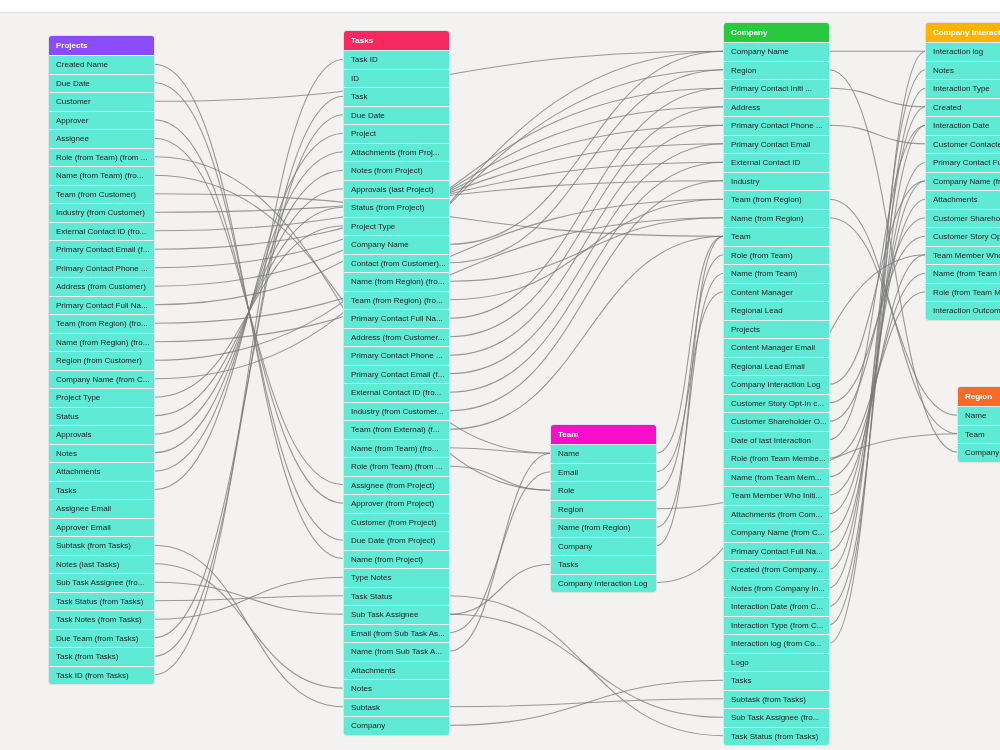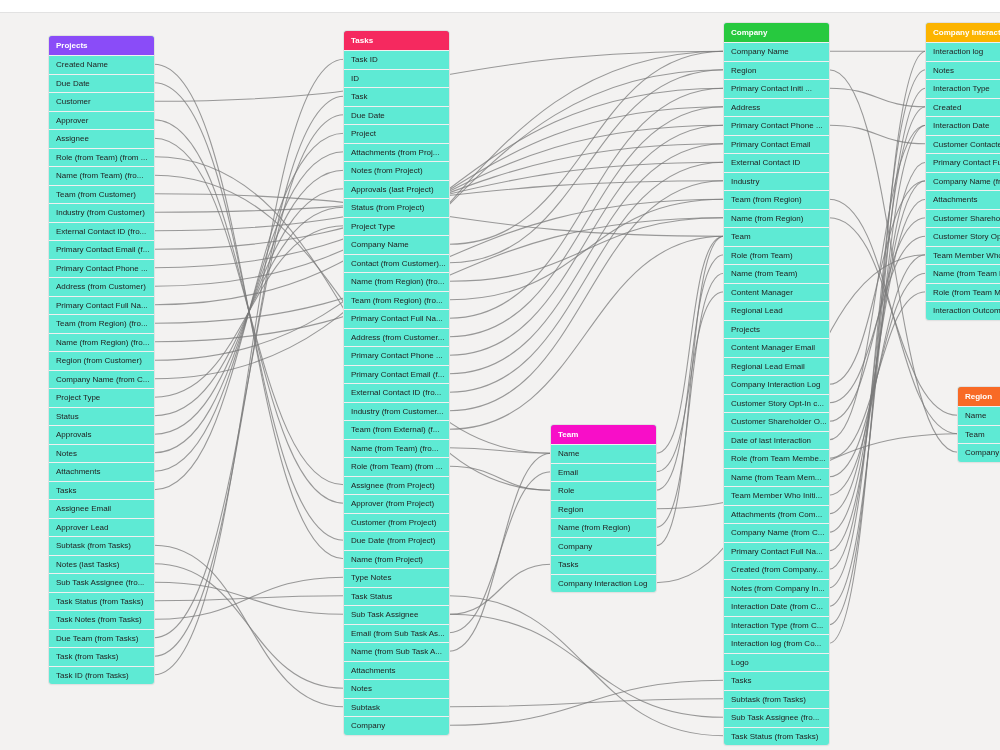--- a/index.html
+++ b/index.html
@@ -121,21 +121,21 @@
       <div class="tbl-row">Name (from Region) (fro...</div>
       <div class="tbl-row">Region (from Customer)</div>
       <div class="tbl-row">Company Name (from C...</div>
       <div class="tbl-row">Project Type</div>
       <div class="tbl-row">Status</div>
       <div class="tbl-row">Approvals</div>
       <div class="tbl-row">Notes</div>
       <div class="tbl-row">Attachments</div>
       <div class="tbl-row">Tasks</div>
       <div class="tbl-row">Assignee Email</div>
-      <div class="tbl-row">Approver Lead</div>
+      <div class="tbl-row">Approver Email</div>
       <div class="tbl-row">Subtask (from Tasks)</div>
       <div class="tbl-row">Notes (last Tasks)</div>
       <div class="tbl-row">Sub Task Assignee (fro...</div>
       <div class="tbl-row">Task Status (from Tasks)</div>
       <div class="tbl-row">Task Notes (from Tasks)</div>
       <div class="tbl-row">Due Team (from Tasks)</div>
       <div class="tbl-row">Task (from Tasks)</div>
       <div class="tbl-row">Task ID (from Tasks)</div>
     </div>
     <div class="tbl" style="left: 344px; top: 31px;">

